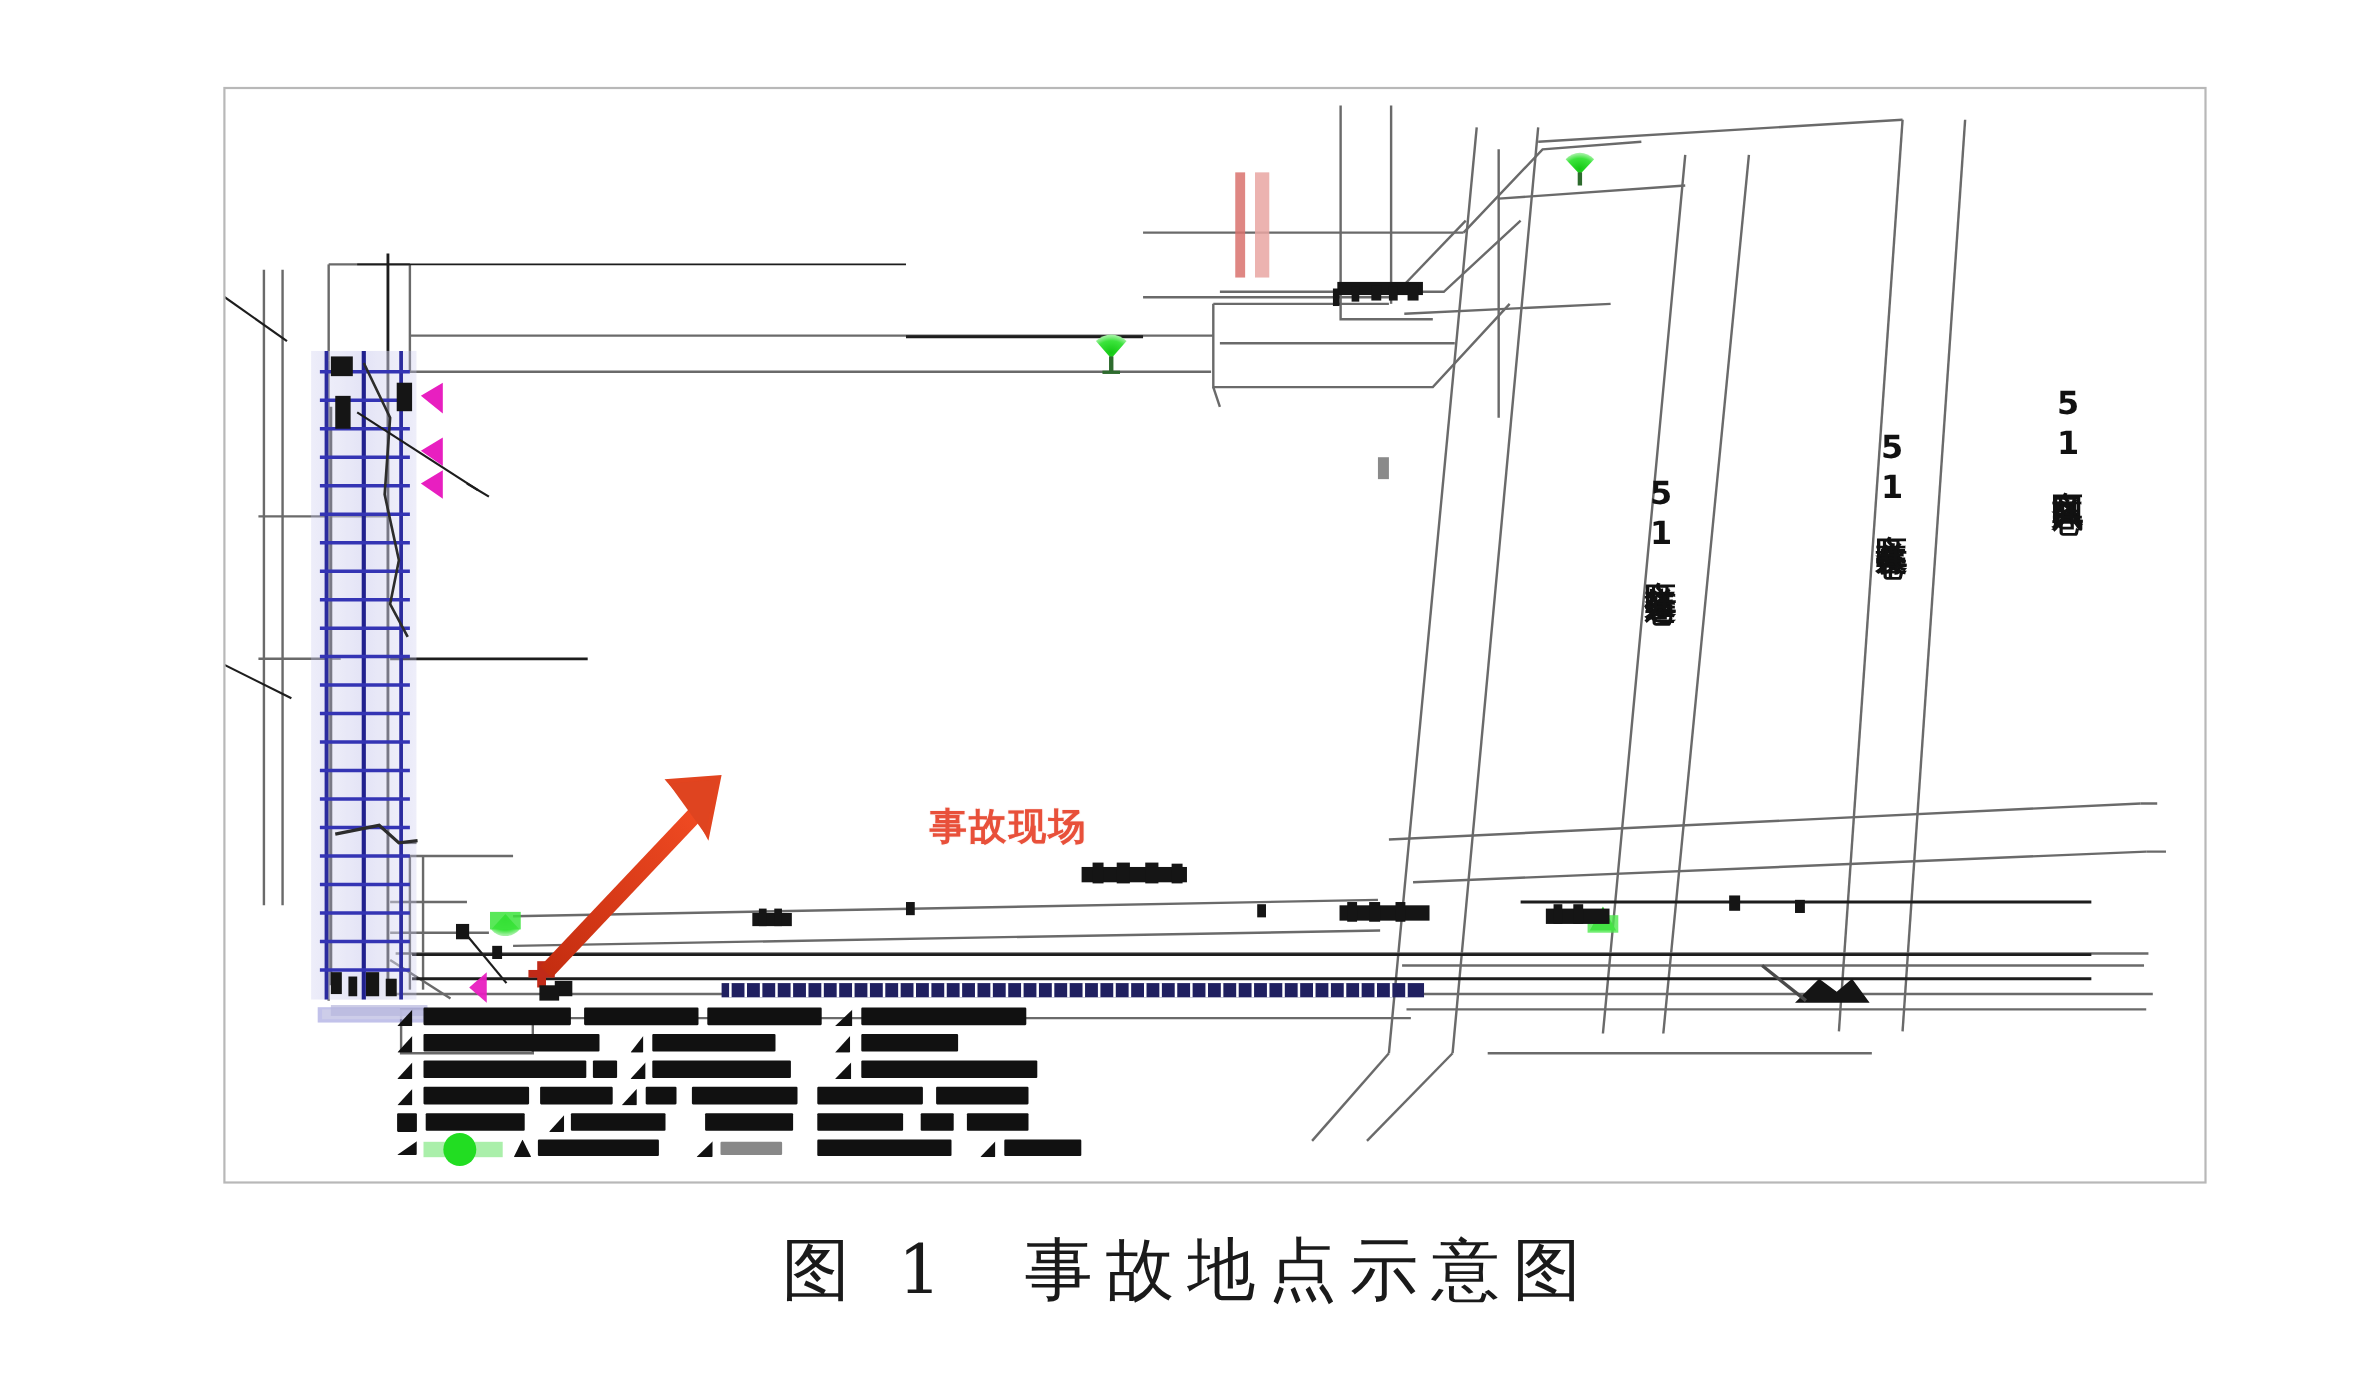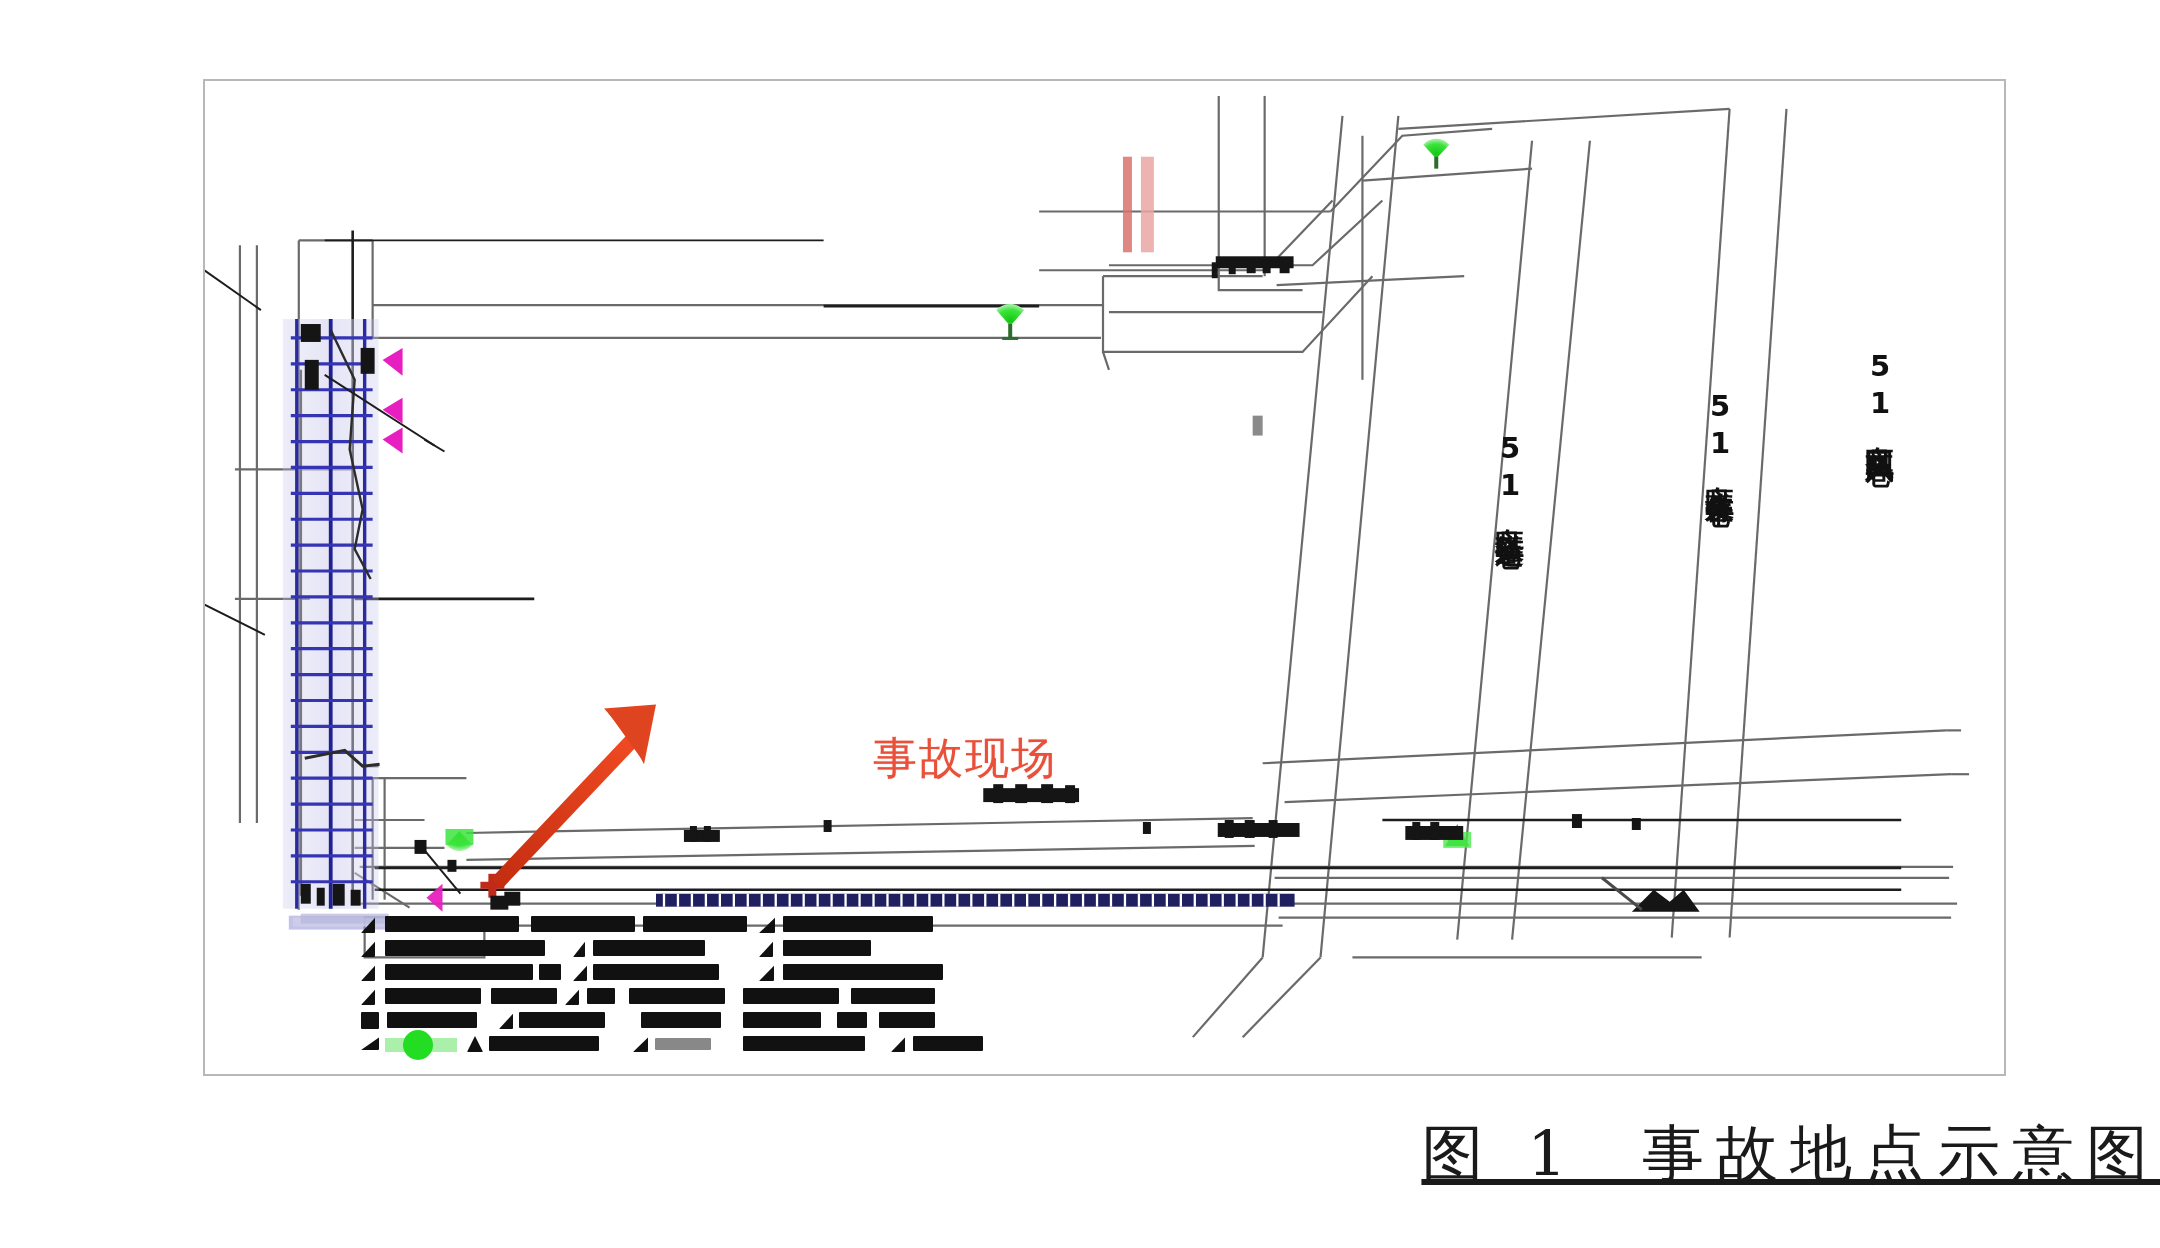--- a/index.html
+++ b/index.html
@@ -35,47 +35,46 @@
     position: absolute;
     left: 0; top: 0;
     width: 100%;
     height: 100%;
   }
   #figure-caption {
     position: absolute;
     left: 0;
     top: 1112px;
     width: 2160px;
-    text-align: right;
+    text-align: center;
     font-family: "DejaVu Serif", "Liberation Serif", serif;
     font-size: 62px;
     letter-spacing: 12px;
     color: #1a1a1a;
     white-space: pre;
-    text-decoration: underline;
   }
   .vlabel {
     position: absolute;
     font-family: "DejaVu Sans", "Liberation Sans", sans-serif;
     font-weight: 700;
     font-size: 29px;
     color: #111111;
     writing-mode: vertical-rl;
     text-orientation: upright;
     letter-spacing: 3px;
     white-space: nowrap;
     line-height: 1;
   }
   #accident-label {
     position: absolute;
-    left: 668px;
+    left: 640px;
     top: 648px;
     font-family: "DejaVu Sans", "Liberation Sans", sans-serif;
-    font-size: 44px;
-    font-weight: 400;
+    font-size: 34px;
+    font-weight: 700;
     color: #e8503a;
     letter-spacing: 2px;
     white-space: nowrap;
     text-shadow: 0 0 1px rgba(232,80,58,.5);
   }
   .legend-bar {
     position: absolute;
     background: #111111;
     border-radius: 1px;
   }

